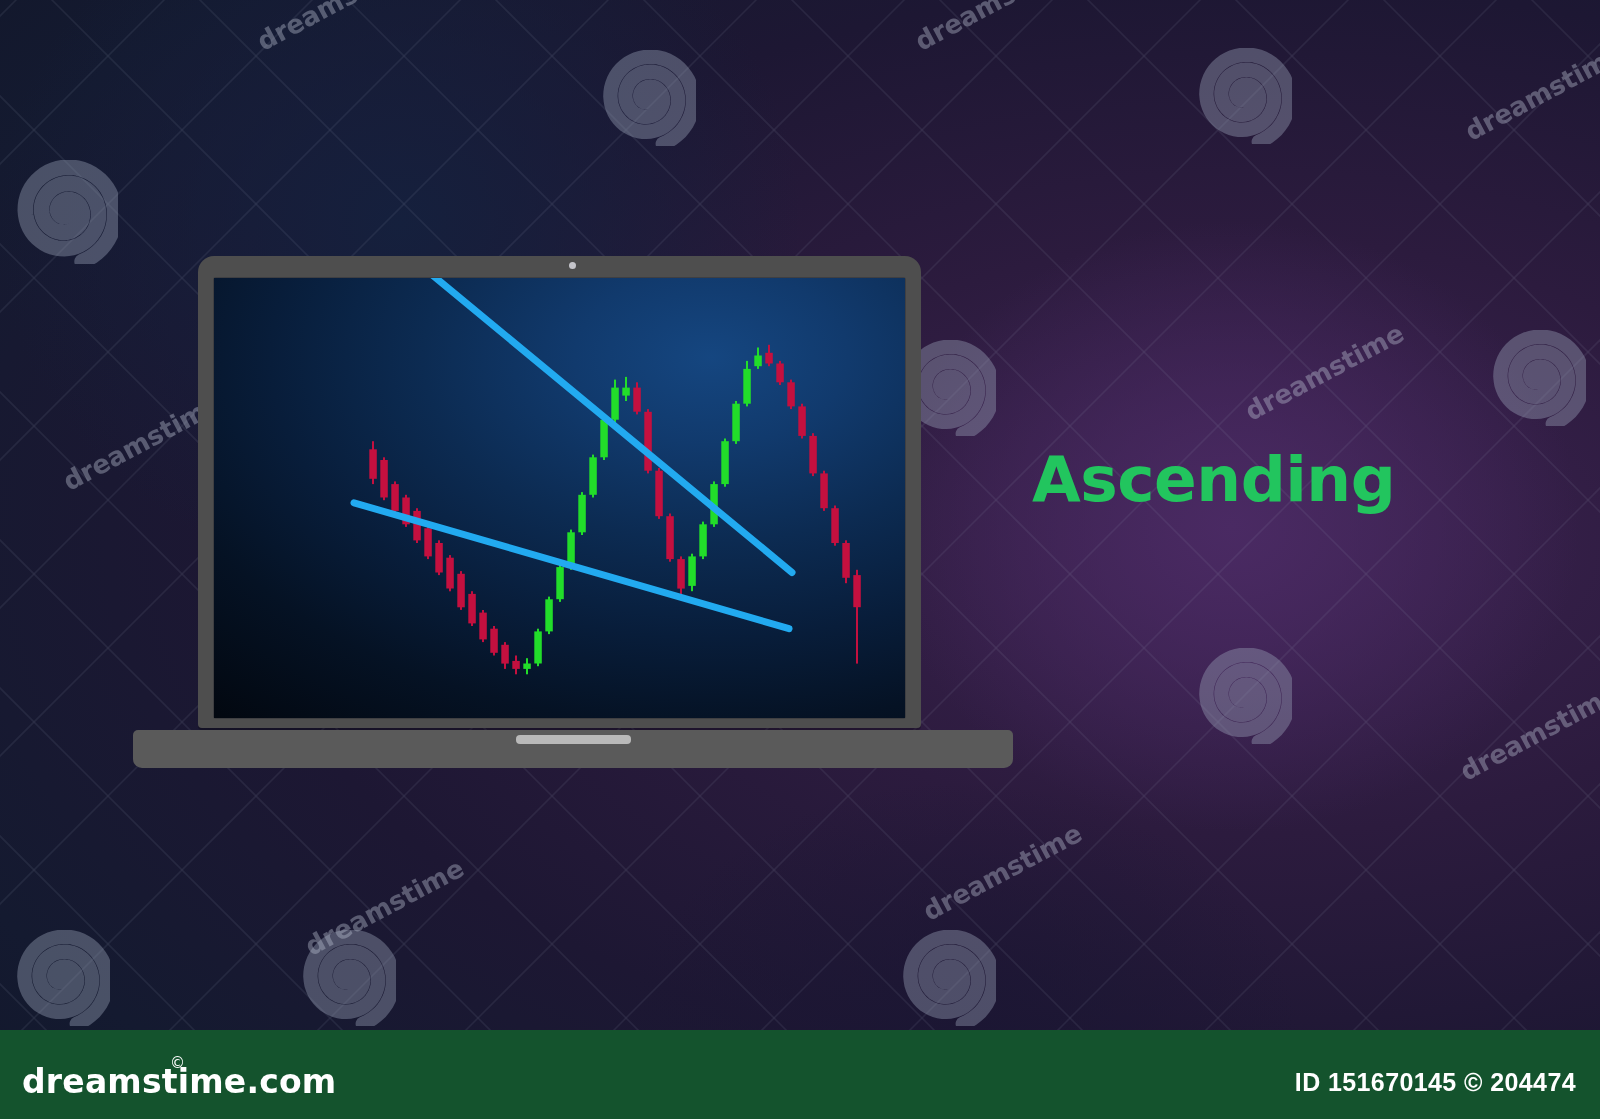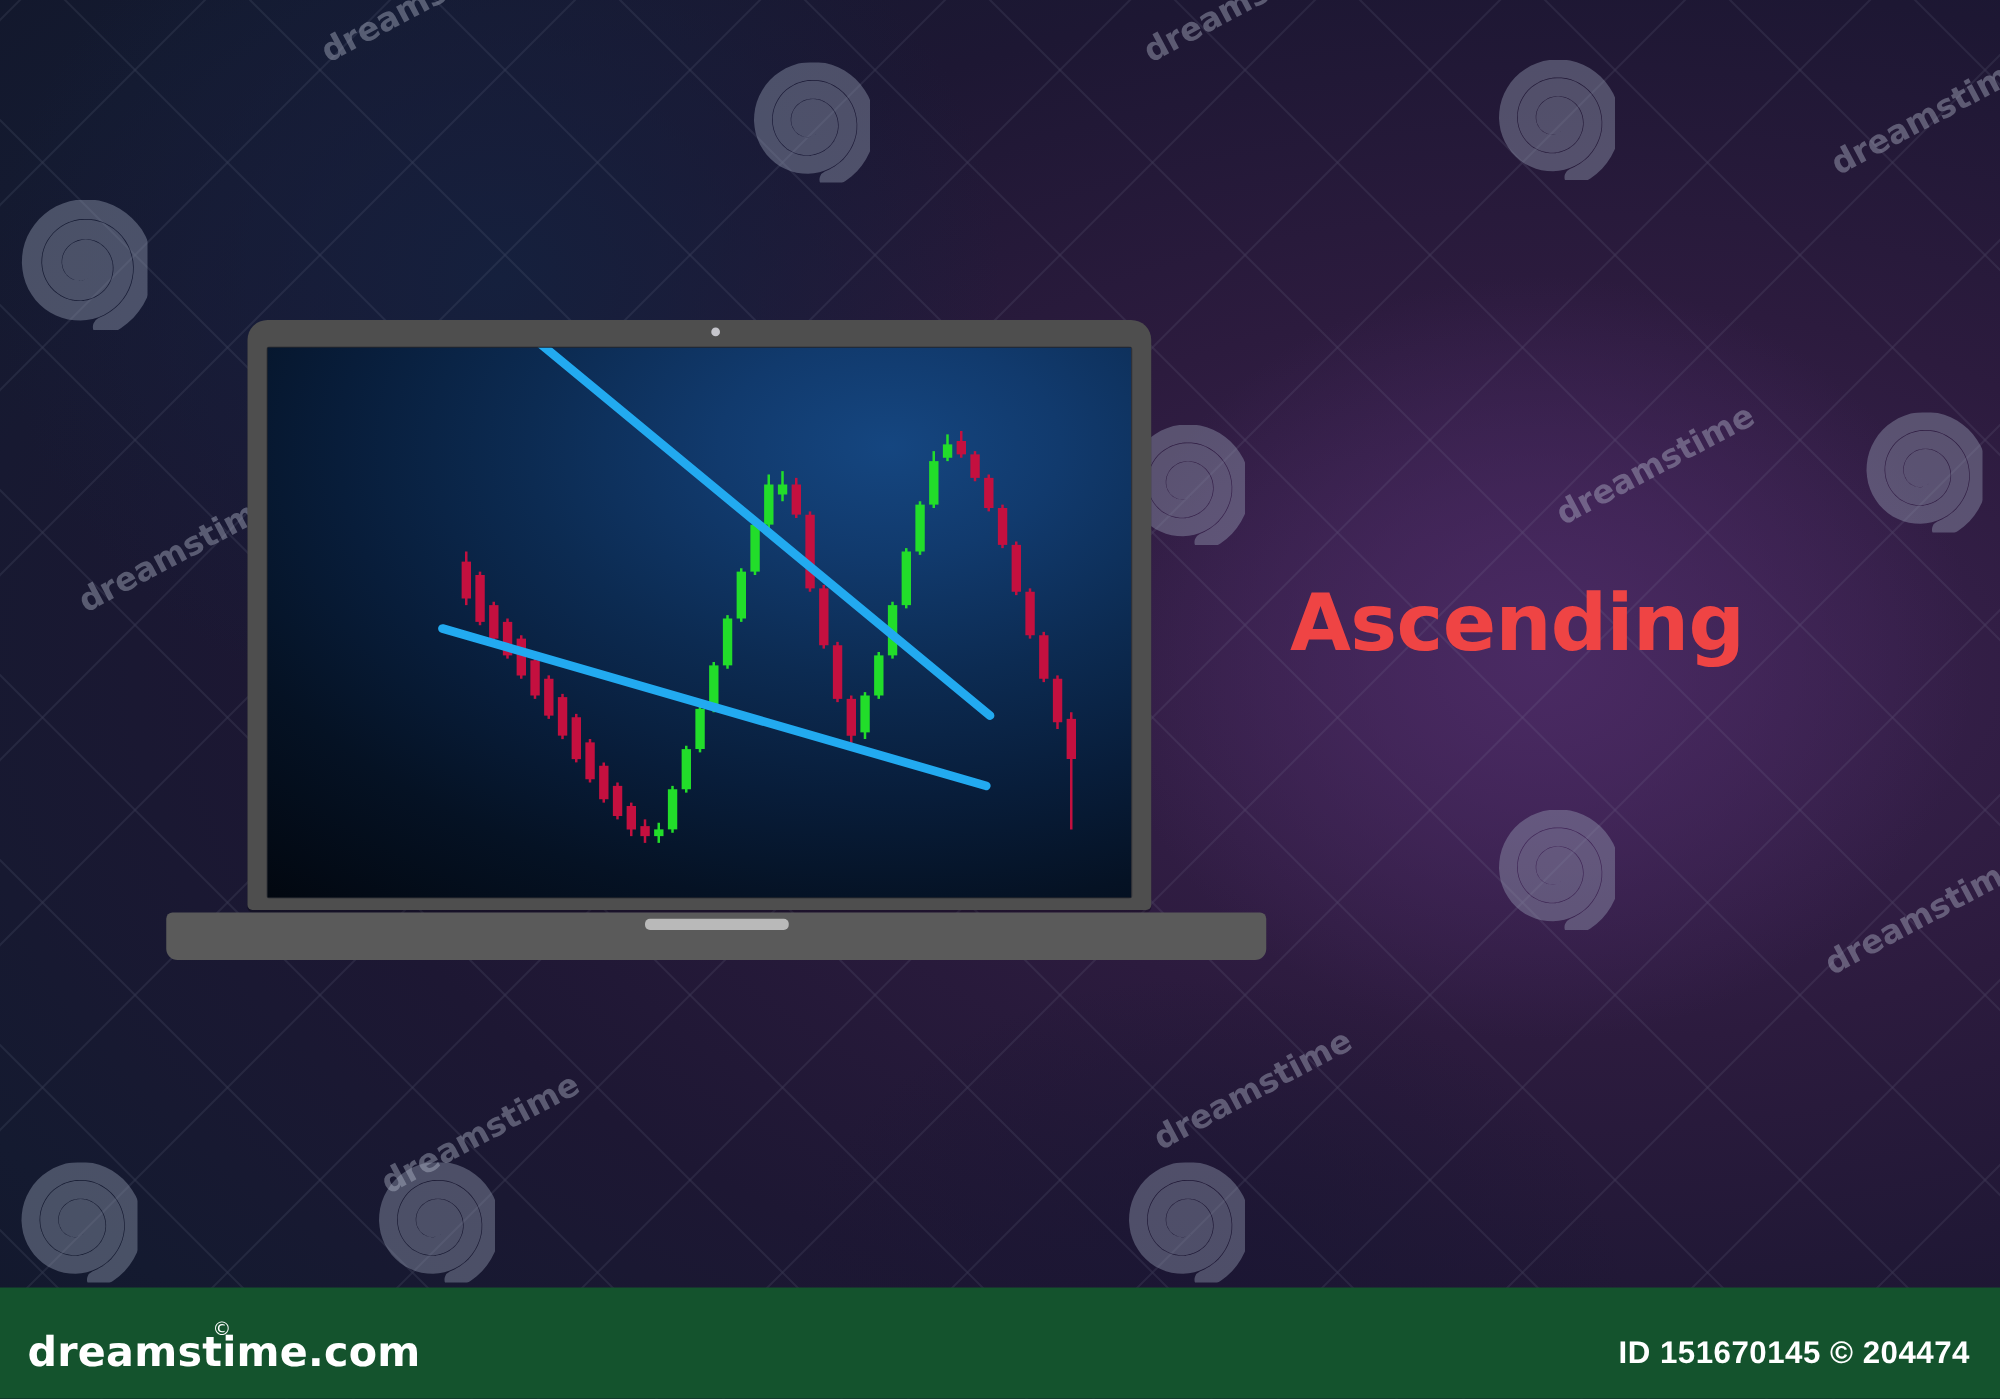--- a/index.html
+++ b/index.html
@@ -69,22 +69,22 @@
   .trackpad-notch{
     position:absolute;left:383px;top:485px;width:115px;height:9px;
     background:#b9b9b9;border-radius:4px;
   }
 
   
   .chart-svg{position:absolute;left:0;top:0;width:691px;height:440px;}
 
   
   #title{
-    position:absolute;left:1032px;top:462px;width:520px;
-    color:#ef4444;font-family:"DejaVu Sans",sans-serif;
+    position:absolute;left:1032px;top:443px;width:520px;
+    color:#22c55e;font-family:"DejaVu Sans",sans-serif;
     font-weight:700;font-size:63px;line-height:1.16;letter-spacing:-0.5px;
   }
   #title .ln{display:block;}
 
   
   #footer{
     position:absolute;left:0;bottom:0;width:1600px;height:89px;
     background:#14532d;
   }
   .footer-brand{

